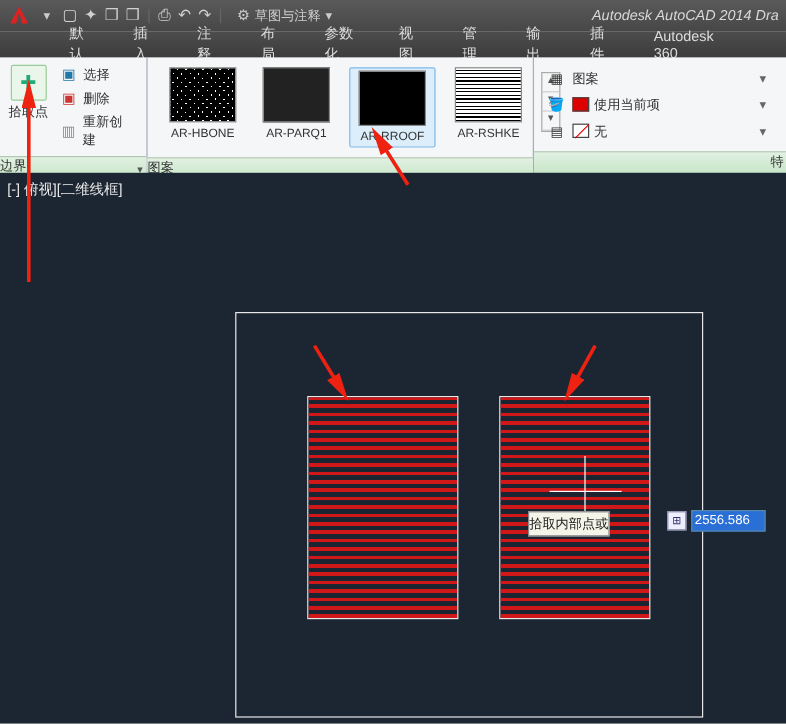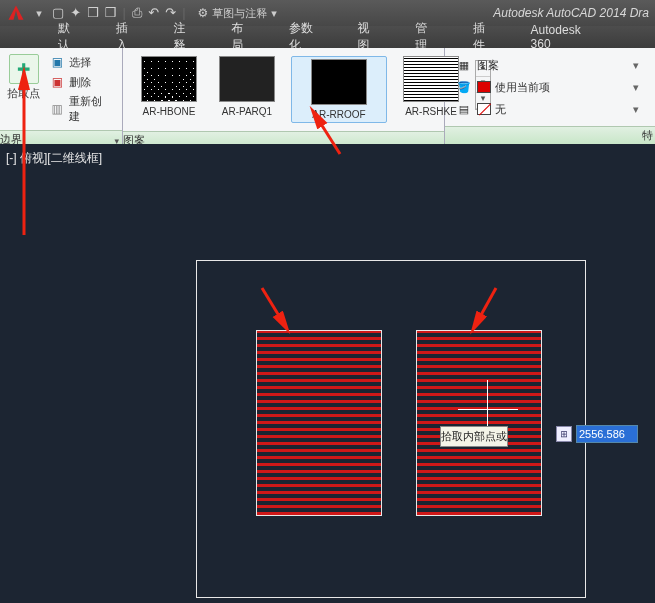--- a/index.html
+++ b/index.html
@@ -32,21 +32,21 @@
 .bigbtn { width:36px; text-align:center; font-size:11px; color:#333; cursor:pointer; }
 .bigbtn .ic { width:30px; height:30px; margin:2px auto; border:1px solid #9c9; background:#eaf6ea; border-radius:2px; display:flex; align-items:center; justify-content:center; }
 .smallbtns { display:flex; flex-direction:column; gap:0; }
 .smallbtn { display:flex; align-items:center; gap:4px; font-size:11px; color:#333; padding:2px 4px; cursor:pointer; }
 .smallbtn .ic { width:16px; height:16px; display:inline-flex; align-items:center; justify-content:center; font-size:12px; }
 
 
 .patterns { display:flex; gap:10px; padding:4px 6px; align-items:flex-start; }
 .patitem { width:68px; text-align:center; font-size:10px; color:#333; cursor:pointer; }
 .patitem .sw { width:56px; height:46px; margin:0 auto 4px; border:1px solid #888; background:#fff; }
-.patitem.sel { background:#dceefb; border:1px solid #7fb8e8; border-radius:2px; padding:2px; width:96px; }
+.patitem.sel { background:#dceefb; border:1px solid #7fb8e8; border-radius:2px; padding:2px; width:72px; }
 .sw.hbone { background: repeating-linear-gradient(45deg,#000 0 4px,#fff 4px 5px), repeating-linear-gradient(-45deg,#000 0 4px,#fff 4px 5px); background-blend-mode:multiply; }
 .sw.parq1 { background:#222; }
 .sw.rroof { background:#000; }
 .sw.rshke { background:repeating-linear-gradient(0deg,#000 0 1px,#fff 1px 3px); }
 .scroll { width:16px; display:flex; flex-direction:column; border:1px solid #aaa; margin-top:4px; }
 .scroll span { height:16px; text-align:center; font-size:9px; color:#555; border-bottom:1px solid #ccc; cursor:pointer; }
 
 
 .props { padding:2px 4px; font-size:11px; color:#333; width:198px; }
 .proprow { display:flex; align-items:center; gap:4px; height:22px; }
@@ -113,20 +113,21 @@
 </div>
 
 <div class="menubar">
   <span>默认</span>
   <span>插入</span>
   <span>注释</span>
   <span>布局</span>
   <span>参数化</span>
   <span>视图</span>
   <span>管理</span>
+  <span>输出</span>
   <span>插件</span>
   <span>Autodesk 360</span>
 </div>
 
 <div class="ribbon">
 
   <div class="panel" style="width:128px">
     <div class="panel-body">
       <div class="bigbtn">
         <div class="ic">

